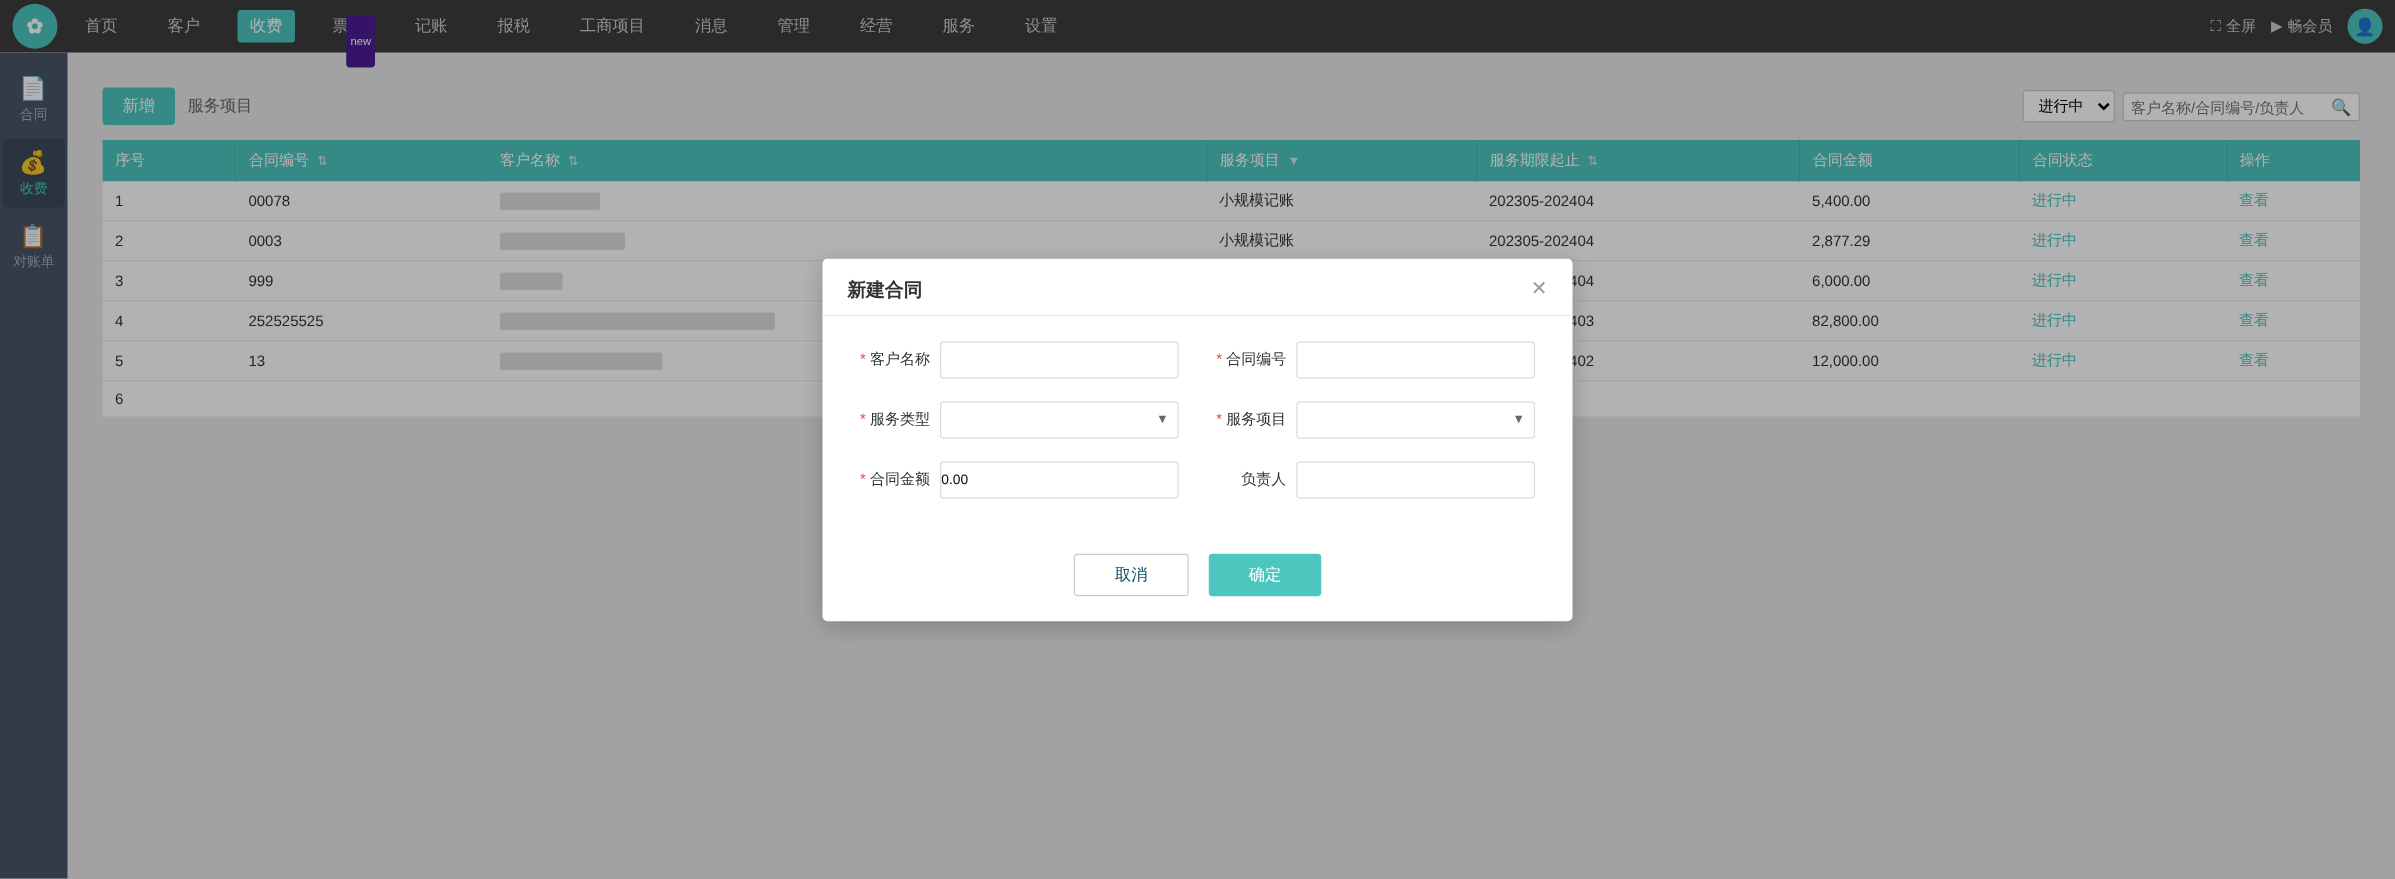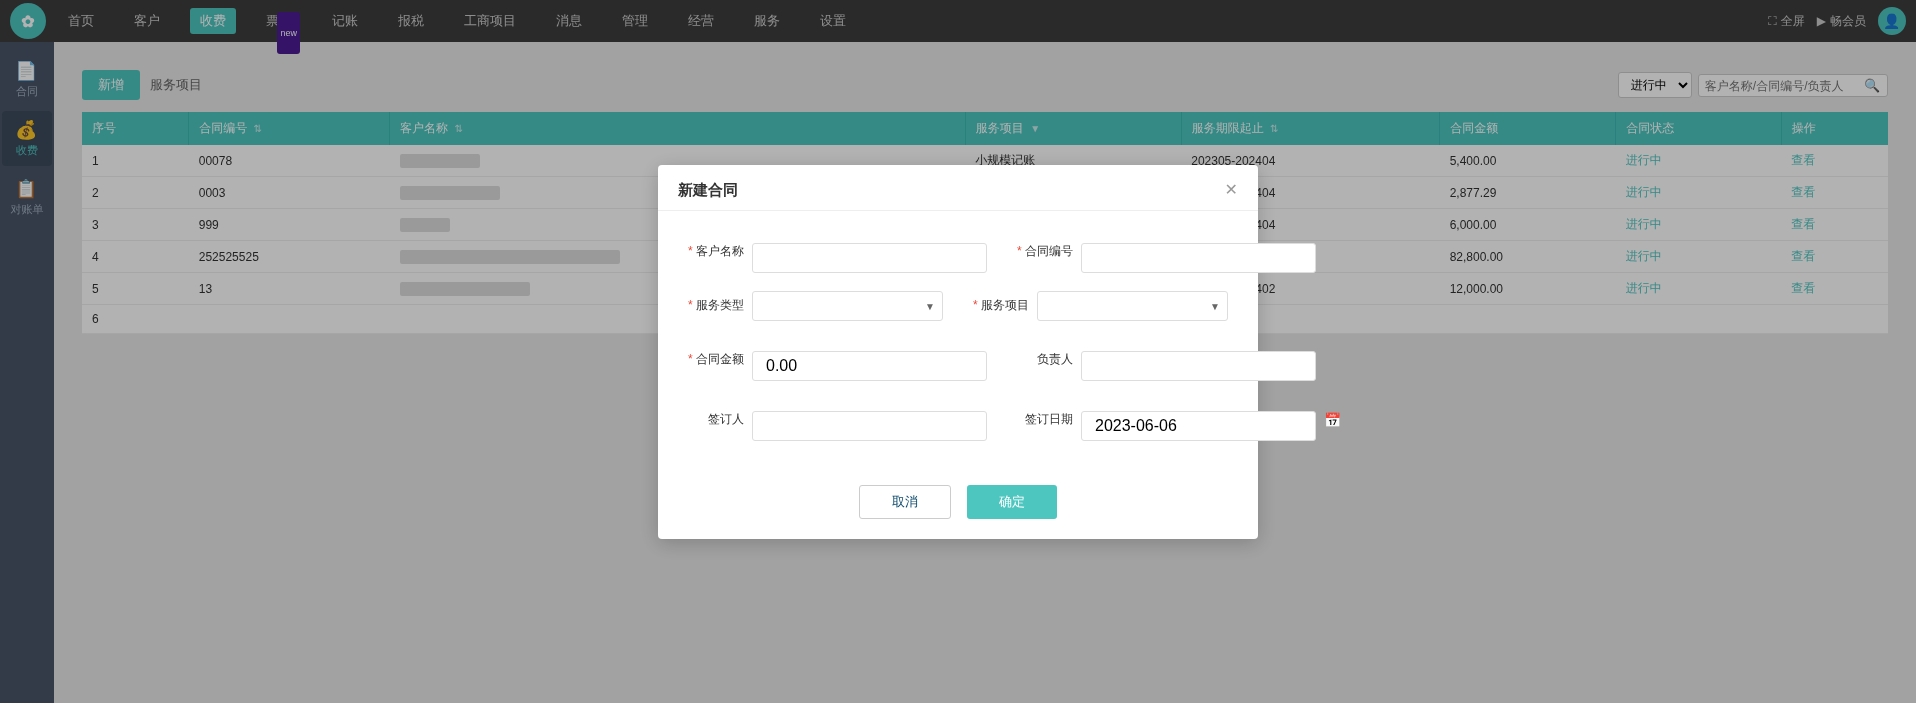--- a/index.html
+++ b/index.html
@@ -161,22 +161,22 @@
     .form-group {
       flex: 1; display: flex; align-items: center; gap: 8px;
     }
     .form-label {
       font-size: 12px; color: #333; white-space: nowrap; min-width: 56px; text-align: right;
     }
     .form-label.required::before {
       content: "* "; color: #e74c3c;
     }
     .form-input {
-      flex: 1; border: 1px solid #ddd; border-radius: 3px; padding: 6px 13px;
-      font-size: 16px; outline: none; height: 30px; margin-top: 12px;
+      flex: 1; border: 1px solid #ddd; border-radius: 3px; padding: 6px 0;
+      font-size: 11px; outline: none; height: 30px;
     }
     .form-select-wrapper {
       flex: 1; position: relative;
     }
     .form-select-wrapper select {
       width: 100%; border: 1px solid #ddd; border-radius: 3px; padding: 6px 8px;
       font-size: 12px; outline: none; height: 30px; appearance: none; background: white;
       cursor: pointer;
     }
     .form-select-wrapper::after {
@@ -391,31 +391,20 @@
         <div class="form-group">
           <label class="form-label required">合同金额</label>
           <input class="form-input" type="text" value="0.00" style="">
         </div>
         <div class="form-group">
           <label class="form-label">负责人</label>
           <input class="form-input" type="text" style="">
         </div>
       </div>
 
-      <div class="form-row">
-        <div class="form-group">
-          <label class="form-label">签订人</label>
-          <input class="form-input" type="text" style="">
-        </div>
-        <div class="form-group">
-          <label class="form-label">签订日期</label>
-          <input class="form-input" type="text" value="2023-06-06" style="flex: 1 1 0%;">
-          <span class="cal-icon">📅</span>
-        </div>
-      </div>
 
     </div>
     <div class="modal-footer">
       <button class="btn-cancel">取消</button>
       <button class="btn-confirm">确定</button>
     </div>
   </div>
 </div>
 
 </body></html>

